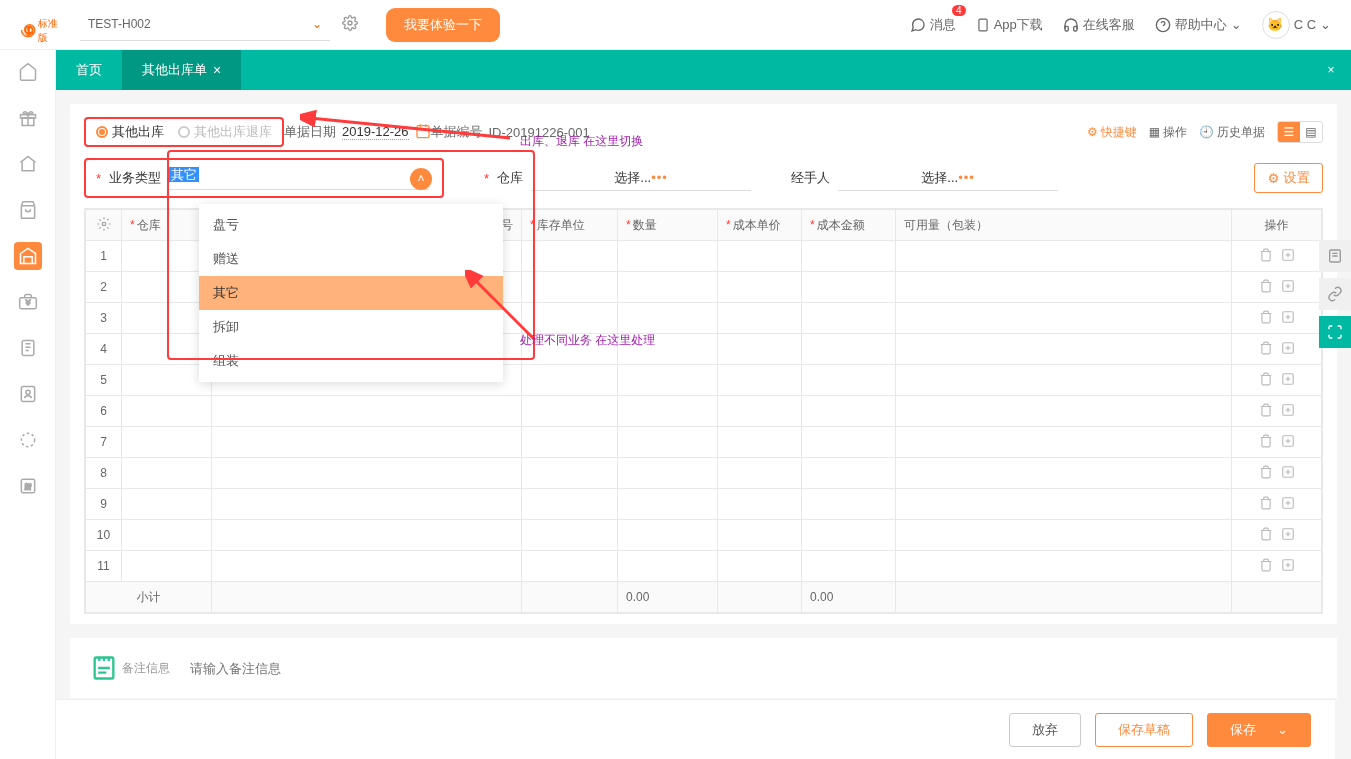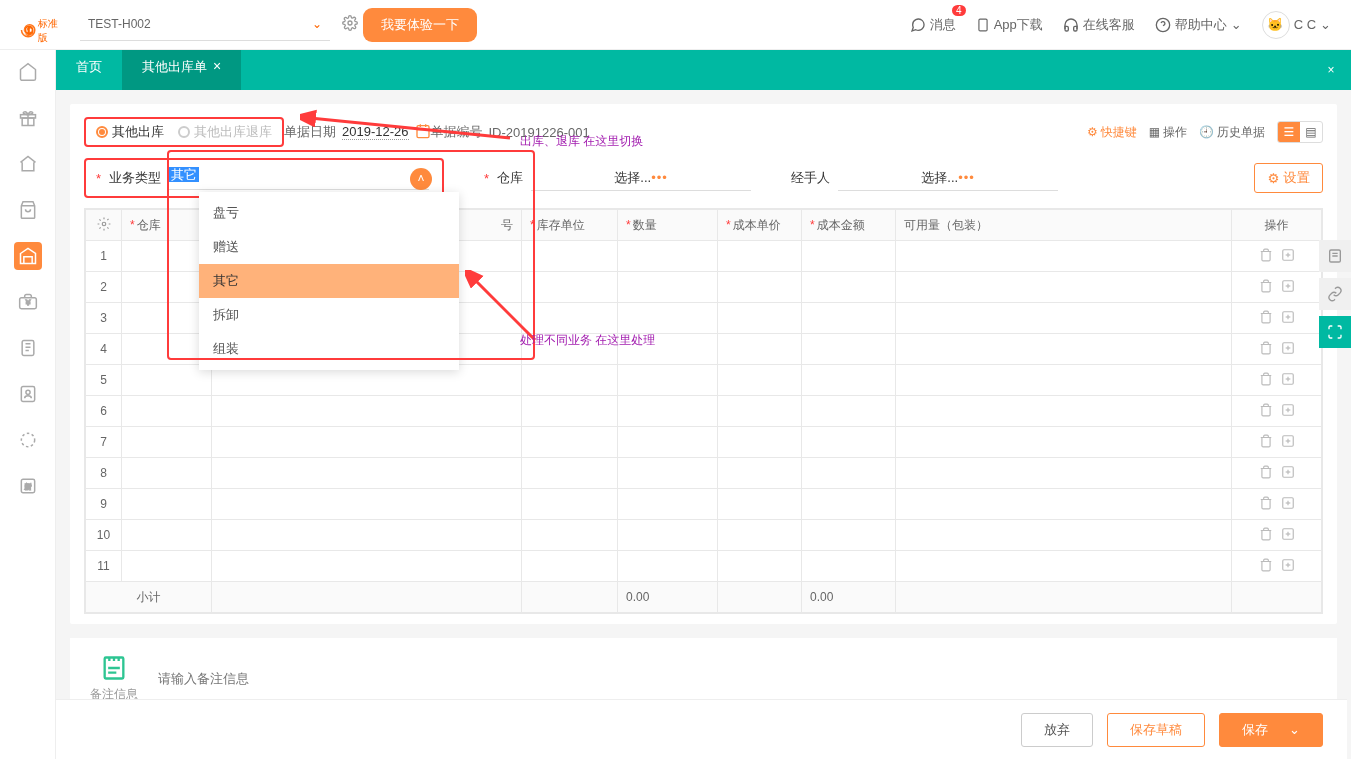--- a/index.html
+++ b/index.html
@@ -5,30 +5,30 @@
 *{box-sizing:border-box;margin:0;padding:0;font-family:"Microsoft YaHei","PingFang SC",sans-serif}
 body{background:#fff;font-size:12px;color:#333;overflow:hidden}
 .app{width:1351px;height:759px;position:relative}
 .topbar{height:50px;display:flex;align-items:center;padding:0 20px;border-bottom:1px solid #eee}
 .logo{width:40px;height:40px;display:flex;flex-direction:row;align-items:flex-end;justify-content:center;margin-right:20px}
 .logo svg{width:24px;height:24px}
 .logo-text{font-size:10px;color:#ff6600}
 .org-select{width:250px;height:32px;border:none;border-bottom:1px solid #ddd;display:flex;align-items:center;justify-content:space-between;padding:0 8px;color:#666}
 .org-select .chev{color:#ff6600}
 .gear-top{margin-left:12px;color:#999}
-.try-btn{margin-left:5px;background:#ff8a3d;color:#fff;border:none;border-radius:9px;padding:8px 18px;font-size:13px}
+.try-btn{margin-left:28px;background:#ff8a3d;color:#fff;border:none;border-radius:9px;padding:8px 18px;font-size:13px}
 .top-right{margin-left:auto;display:flex;gap:20px;color:#666;font-size:13px}
 .top-right .item{display:flex;align-items:center;gap:4px;position:relative}
 .badge{position:absolute;top:-6px;right:-10px;background:#ff3b3b;color:#fff;border-radius:8px;font-size:10px;padding:0 4px;min-width:14px;text-align:center}
 .avatar{width:28px;height:28px;border-radius:50%;background:#fff;border:1px solid #ddd;display:inline-flex;align-items:center;justify-content:center}
 .leftnav{position:absolute;left:0;top:50px;width:56px;height:709px;background:#fff;border-right:1px solid #eee;display:flex;flex-direction:column;align-items:center;padding-top:8px;gap:18px}
 .leftnav .nav-i{width:28px;height:28px;display:flex;align-items:center;justify-content:center;color:#aaa;border-radius:4px}
 .leftnav .nav-i.active{background:#ff8a3d;color:#fff}
 .tabs{position:absolute;left:56px;top:50px;right:0;height:40px;background:#00b9a2;display:flex;align-items:stretch}
-.tab{padding:8px 20px;display:flex;align-items:flex-start;color:#fff;font-size:13px;gap:6px}
+.tab{padding:0 20px;display:flex;align-items:center;color:#fff;font-size:13px;gap:6px}
 .tab.active{background:#009882}
 .tab-close{font-size:14px}
 .tabs-close-all{margin-left:auto;width:40px;display:flex;align-items:center;justify-content:center;color:#fff;background:#00b9a2}
 .content{position:absolute;left:56px;top:90px;right:0;bottom:0;background:#f5f5f5;padding:14px 14px 0 14px;overflow:hidden}
 .panel{background:#fff;border-radius:2px;padding:10px 14px;position:relative}
 .row1{display:flex;align-items:center;height:36px}
 .radio-box{border:2px solid #ff3b3b;border-radius:4px;padding:4px 10px;display:flex;gap:14px;align-items:center}
 .radio{display:flex;align-items:center;gap:4px;font-size:13px}
 .radio .dot{width:12px;height:12px;border-radius:50%;border:2px solid #ff8a3d;display:inline-flex;align-items:center;justify-content:center}
 .radio.checked .dot::after{content:"";width:6px;height:6px;border-radius:50%;background:#ff8a3d}
@@ -47,41 +47,41 @@
 .field{display:flex;align-items:center;gap:8px;font-size:13px}
 .req{color:#ff3b3b}
 .field input,.field .sel{border:none;border-bottom:1px solid #ddd;height:26px;width:220px;font-size:13px;color:#333;padding:0 4px;outline:none}
 .sel{display:flex;align-items:center;justify-content:center;color:#bbb}
 .sel .more{color:#ff8a3d;letter-spacing:1px}
 .biztype-wrap{position:relative;border:2px solid #ff3b3b;border-radius:4px;padding:6px 10px;width:360px}
 .biztype-input{border:none;border-bottom:1px solid #ddd;width:260px;height:24px}
 .biztype-input .val{background:#3390ff;color:#fff;padding:0 2px}
 .circ-chev{position:absolute;right:10px;top:8px;width:22px;height:22px;border-radius:50%;background:#ff8a3d;color:#fff;display:flex;align-items:center;justify-content:center}
 .set-btn{margin-left:auto;border:1px solid #ff8a3d;color:#ff8a3d;background:#fff;border-radius:3px;padding:5px 12px;display:flex;align-items:center;gap:4px}
-.dropdown{position:absolute;left:113px;top:32px;width:260px;background:#fff;box-shadow:0 2px 10px rgba(0,0,0,.15);z-index:10;padding:4px 0}
+.dropdown{position:absolute;left:113px;top:44px;width:304px;background:#fff;box-shadow:0 2px 10px rgba(0,0,0,.15);z-index:10;padding:4px 0}
 .dropdown .opt{padding:8px 14px;font-size:13px;color:#555}
 .dropdown .opt.selected{background:#ffb27a;color:#333}
 .table-wrap{margin-top:8px;border:1px solid #e8e8e8;position:relative}
 table{width:100%;border-collapse:collapse;table-layout:fixed}
 th,td{border:1px solid #e8e8e8;height:31px;font-size:12px;text-align:left;padding:0 8px;color:#666}
 th{background:#fafafa;font-weight:normal}
 th .req{margin-right:2px}
 .col-idx{width:34px;text-align:center}
 .col-gear{width:36px;text-align:center}
 .col-op{width:90px;text-align:center}
 td.op{text-align:center;color:#aaa}
 td.op span{margin:0 4px;display:inline-block}
 tr.subtotal td{background:#fafafa}
 .anno{position:absolute;color:#a21caf;font-size:12px;pointer-events:none;z-index:20}
 .arrow{position:absolute;z-index:19;pointer-events:none}
 .remark-panel{background:#fff;margin-top:14px;padding:16px 20px;display:flex;align-items:center;gap:20px}
-.remark-icon{display:flex;flex-direction:column;align-items:center;gap:4px;color:#999;font-size:12px}
+.remark-icon{display:flex;flex-direction:row;align-items:center;gap:4px;color:#999;font-size:12px}
 .remark-icon svg{color:#2dc592}
 .remark-input{flex:1;border:none;font-size:13px;color:#bbb;outline:none}
-.footer{position:absolute;left:0;right:4px;bottom:0;height:60px;background:#fff;border-top:1px solid #eee;display:flex;align-items:center;justify-content:flex-end;gap:14px;padding:0 24px}
+.footer{position:absolute;left:0;right:16px;bottom:0;height:60px;background:#fff;border-top:1px solid #eee;display:flex;align-items:center;justify-content:flex-end;gap:14px;padding:0 24px}
 .btn{height:34px;padding:0 22px;border-radius:3px;font-size:13px;border:1px solid #ccc;background:#fff;color:#555}
 .btn.outline-o{border-color:#ff8a3d;color:#ff8a3d}
 .btn.primary{background:#ff8a3d;border-color:#ff8a3d;color:#fff;display:flex;align-items:center;gap:21px}
 .rightdock{position:absolute;right:0;top:240px;width:32px;display:flex;flex-direction:column;gap:6px;z-index:30}
 .rightdock .d{width:32px;height:32px;background:#f0f0f0;display:flex;align-items:center;justify-content:center;color:#999}
 .rightdock .d.active{background:#00b9a2;color:#fff}
 .red-box-overlay{position:absolute;border:2px solid #ff3b3b;border-radius:4px;pointer-events:none;z-index:15}
 </style>
 </head>
 <body>

